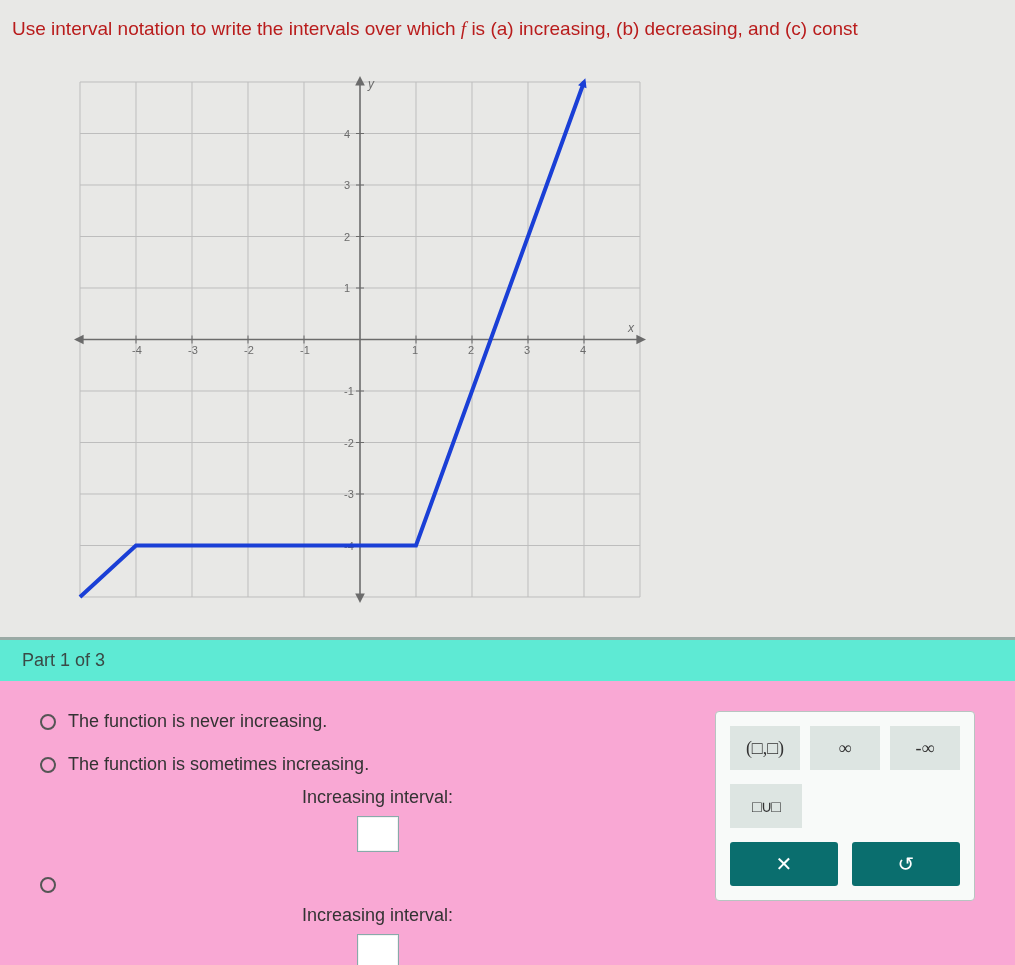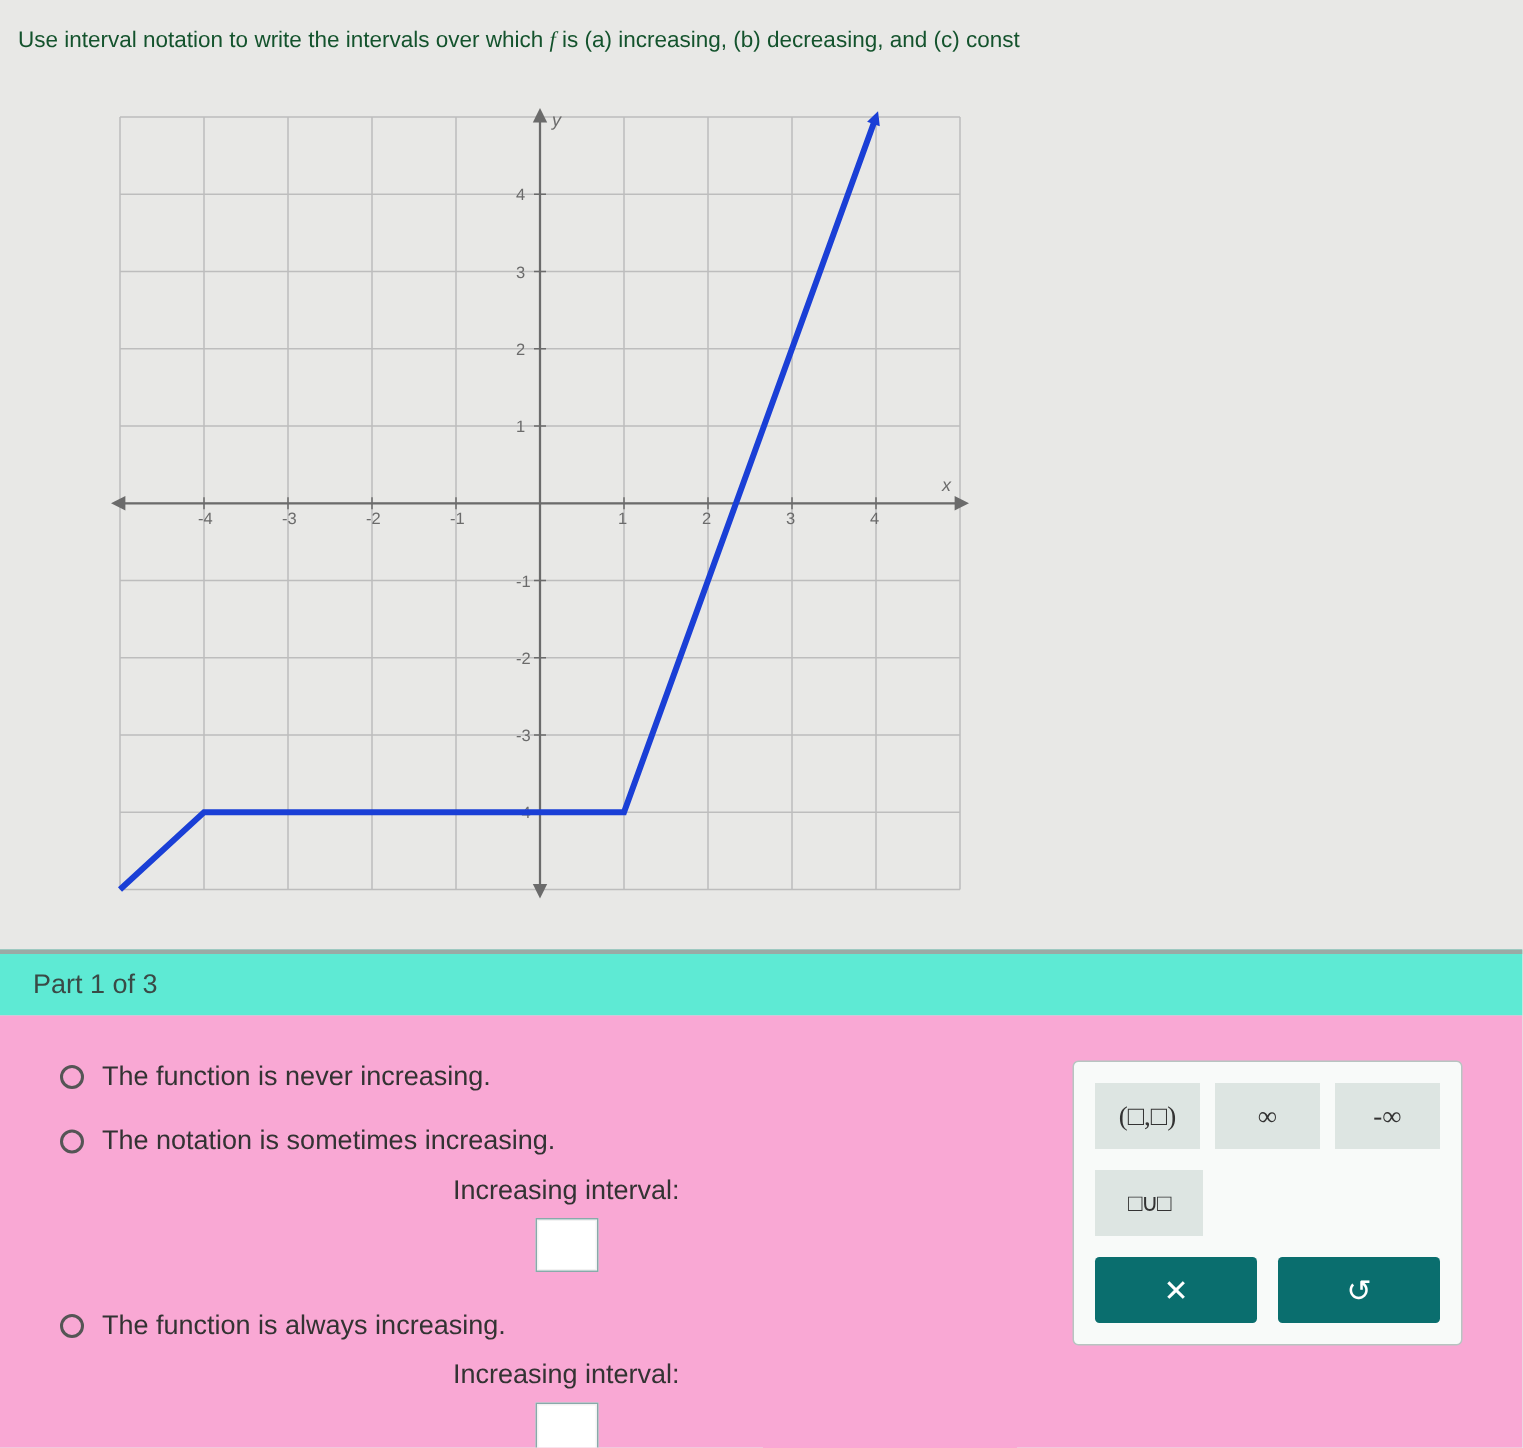--- a/index.html
+++ b/index.html
@@ -6,22 +6,22 @@
   body {
     font-family: Verdana, Geneva, sans-serif;
     background: #e8e8e6;
     width: 1015px;
     height: 965px;
     overflow: hidden;
     color: #333;
   }
   .question {
     padding: 18px 12px 12px 12px;
-    font-size: 15px;
-    color: #14532d;
+    font-size: 19px;
+    color: #b91c1c;
     white-space: nowrap;
   }
   .question .f { font-style: italic; font-family: "Times New Roman", serif; }
   .chart-wrap {
     margin: 10px 0 0 60px;
     width: 600px;
     height: 555px;
   }
   svg.graph { width: 100%; height: 100%; }
   .grid line { stroke: #bdbdbd; stroke-width: 1; }
@@ -180,30 +180,29 @@
 <div class="part-body">
   <div class="options">
 
     <div class="opt">
       <span class="radio"></span>
       <span>The function is never increasing.</span>
     </div>
 
     <div class="opt">
       <span class="radio"></span>
-      <span>The notation is sometimes increasing.</span>
+      <span>The function is sometimes increasing.</span>
     </div>
     <div class="sub">
       <span>Increasing interval:</span>
       <span class="slot"></span>
     </div>
 
     <div class="opt">
       <span class="radio"></span>
-      <span>The function is always increasing.</span>
     </div>
     <div class="sub">
       <span>Increasing interval:</span>
       <span class="slot"></span>
     </div>
 
   </div>
 
   <div class="palette">
     <div class="prow">

